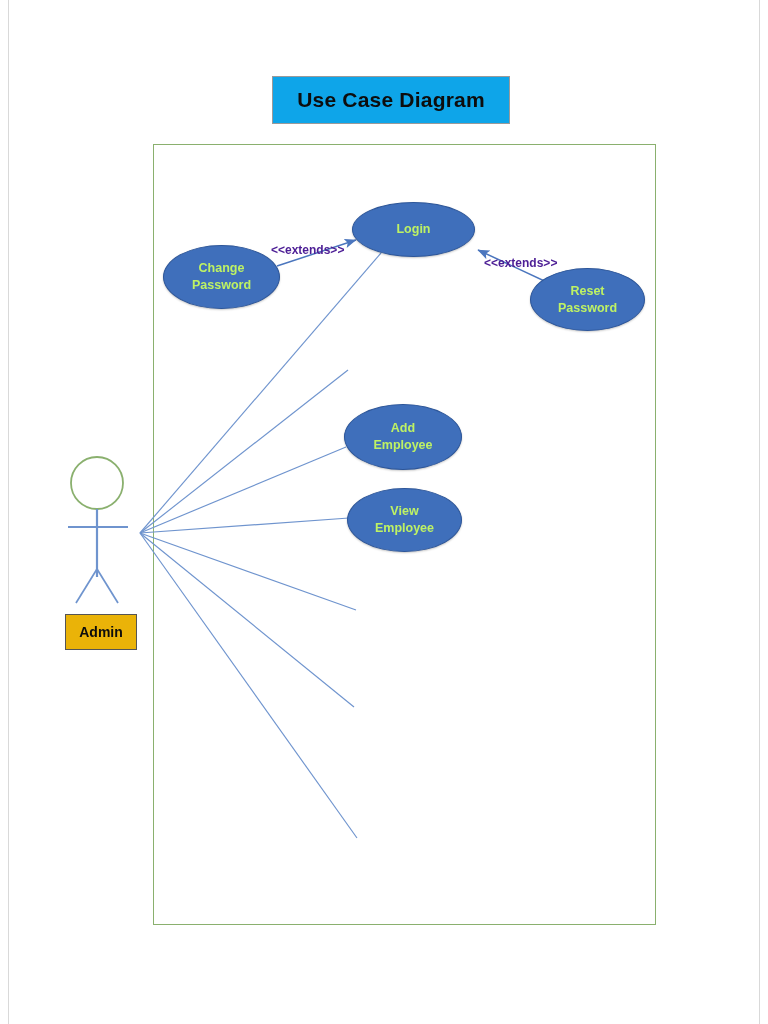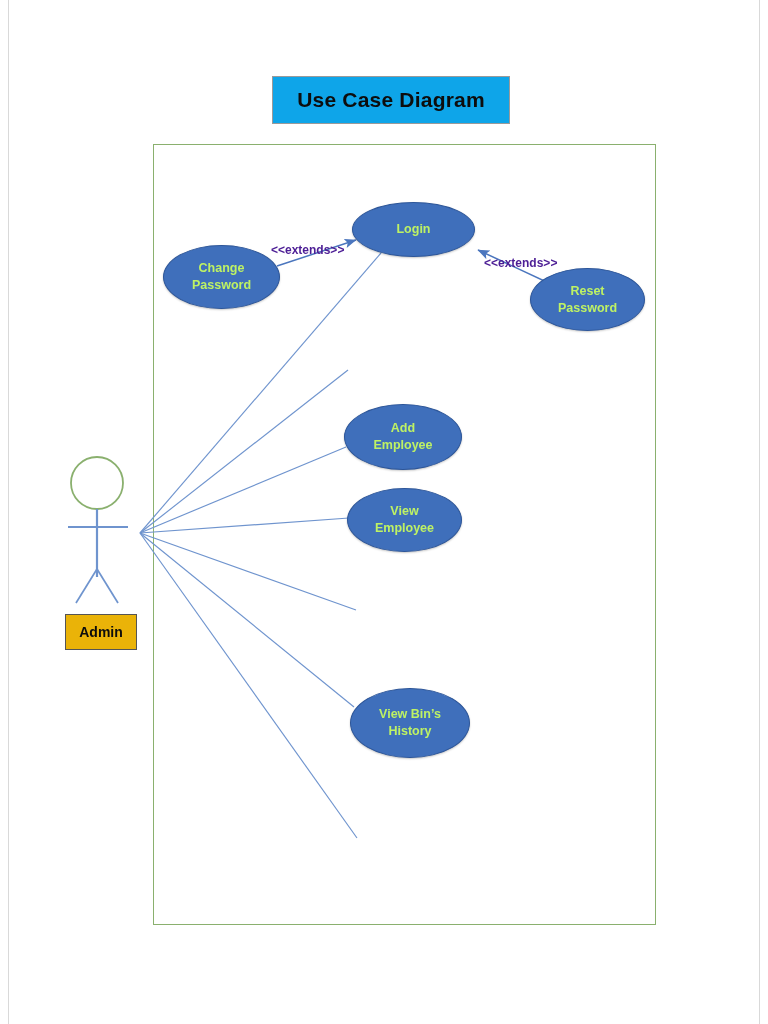--- a/index.html
+++ b/index.html
@@ -194,21 +194,15 @@
   </div>
 
   <div class="usecase" style="left:347px;top:488px;width:115px;height:64px;">
     <div>
       <span>View</span>
       <span>Employee</span>
     </div>
   </div>
 
 
-  <div class="usecase" style="left:350px;top:688px;width:120px;height:70px;">
-    <div>
-      <span>View Bin’s</span>
-      <span>History</span>
-    </div>
-  </div>
 
 
 </div>
 
 </body></html>

